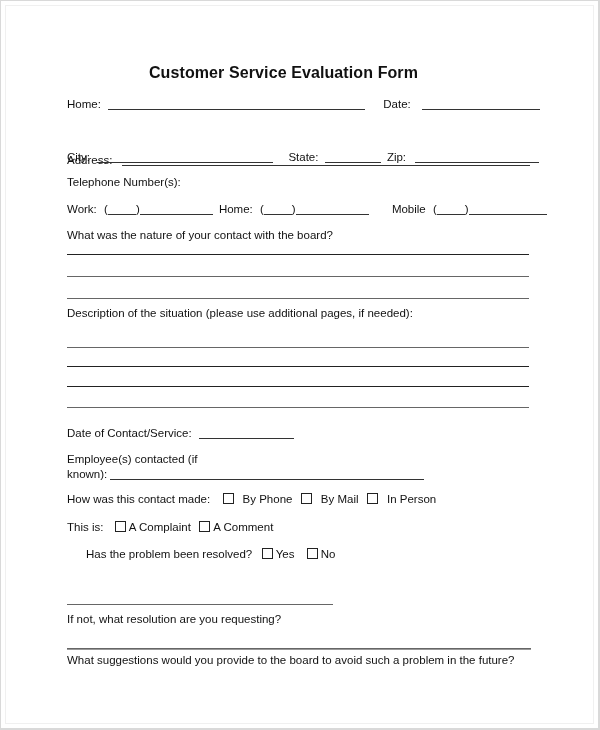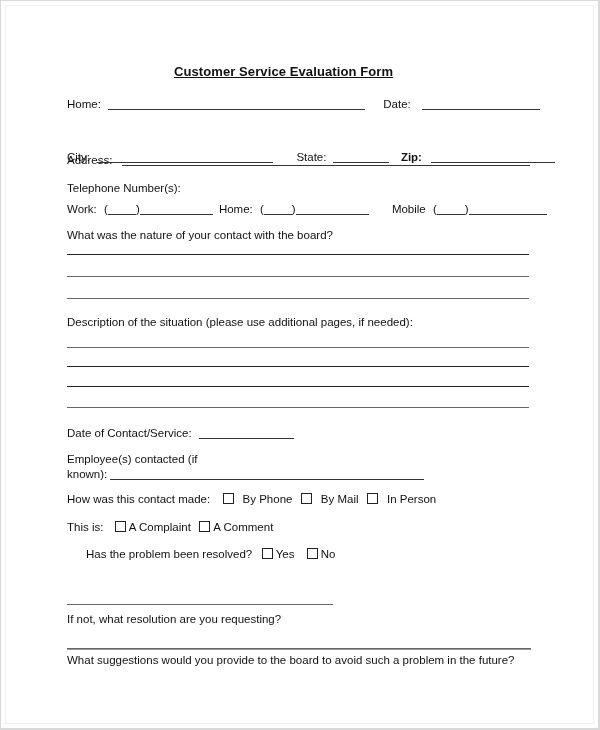--- a/index.html
+++ b/index.html
@@ -1,19 +1,19 @@
 <!DOCTYPE html>
 <html><head>
 <meta charset="utf-8">
 <style>
   html, body { margin: 0; padding: 0; background: #d9d9d9; }
   body { width: 600px; height: 730px; position: relative; overflow: hidden; font-family: "Liberation Sans", sans-serif; color: #111; }
   .page { position: absolute; left: 1px; top: 1px; width: 597px; height: 727px; background: #fff; }
   .page-inner-border { position: absolute; left: 4px; top: 4px; right: 4px; bottom: 4px; border: 1px solid #f0f0f0; pointer-events: none; }
-  .title { position: absolute; left: 0; width: 567px; top: 64px; text-align: center; font-weight: bold; font-size: 13px; letter-spacing: 0.1px; text-decoration: underline; }
+  .title { position: absolute; left: 0; width: 567px; top: 64px; text-align: center; font-weight: bold; font-size: 16px; letter-spacing: 0.1px; }
   .row { position: absolute; left: 67px; font-size: 11.5px; white-space: nowrap; line-height: 14px; }
   .lbl { display: inline-block; }
   .blank { display: inline-block; border-bottom: 1px solid #333; height: 11px; vertical-align: baseline; position: relative; top: 2px; }
   .rule { position: absolute; left: 67px; width: 462px; height: 0; border-top: 1.5px solid #222; }
   .rule.grey { border-top-color: #666; }
   .chk { display: inline-block; width: 9px; height: 9px; border: 1px solid #222; vertical-align: -1px; margin: 0 4px 0 0; }
   .gap { display: inline-block; }
 </style>
 </head>
 <body>
@@ -32,47 +32,47 @@
 </div>
 
 <div class="row" style="top:123px;margin-top:29px;">
   <span class="lbl">Address:</span>
   <span class="blank" style="width:408px;margin-left:6px;"></span>
 </div>
 
 <div class="row" style="top:149px;">
   <span class="lbl">City:</span>
   <span class="blank" style="width:176px;margin-left:4px;"></span>
-  <span class="lbl" style="margin-left:20px;">State:</span>
+  <span class="lbl" style="margin-left:12px;">State:</span>
   <span class="blank" style="width:56px;margin-left:3px;"></span>
-  <span class="lbl" style="margin-left:9px;font-weight:bold;">Zip:</span>
+  <span class="lbl" style="margin-left:3px;">Zip:</span>
   <span class="blank" style="width:124px;margin-left:6px;"></span>
 </div>
 
-<div class="row" style="top:175px;margin-top:6px;">
+<div class="row" style="top:175px;">
   <span class="lbl">Telephone Number(s):</span>
 </div>
 
 <div class="row" style="top:201px;">
   <span class="lbl">Work:</span>
   <span class="lbl" style="margin-left:4px;">(</span><span class="blank" style="width:28px;"></span><span class="lbl">)</span><span class="blank" style="width:73px;"></span>
   <span class="lbl" style="margin-left:3px;">Home:</span>
   <span class="lbl" style="margin-left:4px;">(</span><span class="blank" style="width:28px;"></span><span class="lbl">)</span><span class="blank" style="width:73px;"></span>
   <span class="lbl" style="margin-left:20px;">Mobile</span>
   <span class="lbl" style="margin-left:4px;">(</span><span class="blank" style="width:28px;"></span><span class="lbl">)</span><span class="blank" style="width:78px;"></span>
 </div>
 
 <div class="row" style="top:228px;">
   <span class="lbl">What was the nature of your contact with the board?</span>
 </div>
 <div class="rule" style="top:254px;"></div>
 <div class="rule grey" style="top:276px;"></div>
 <div class="rule grey" style="top:298px;"></div>
 
-<div class="row" style="top:315px;">
+<div class="row" style="top:306px;">
   <span class="lbl">Description of the situation (please use additional pages, if needed):</span>
 </div>
 <div class="rule grey" style="top:347px;"></div>
 <div class="rule" style="top:366px;"></div>
 <div class="rule" style="top:386px;"></div>
 <div class="rule grey" style="top:407px;"></div>
 
 <div class="row" style="top:425px;">
   <span class="lbl">Date of Contact/Service:</span>
   <span class="blank" style="width:95px;margin-left:4px;"></span>

